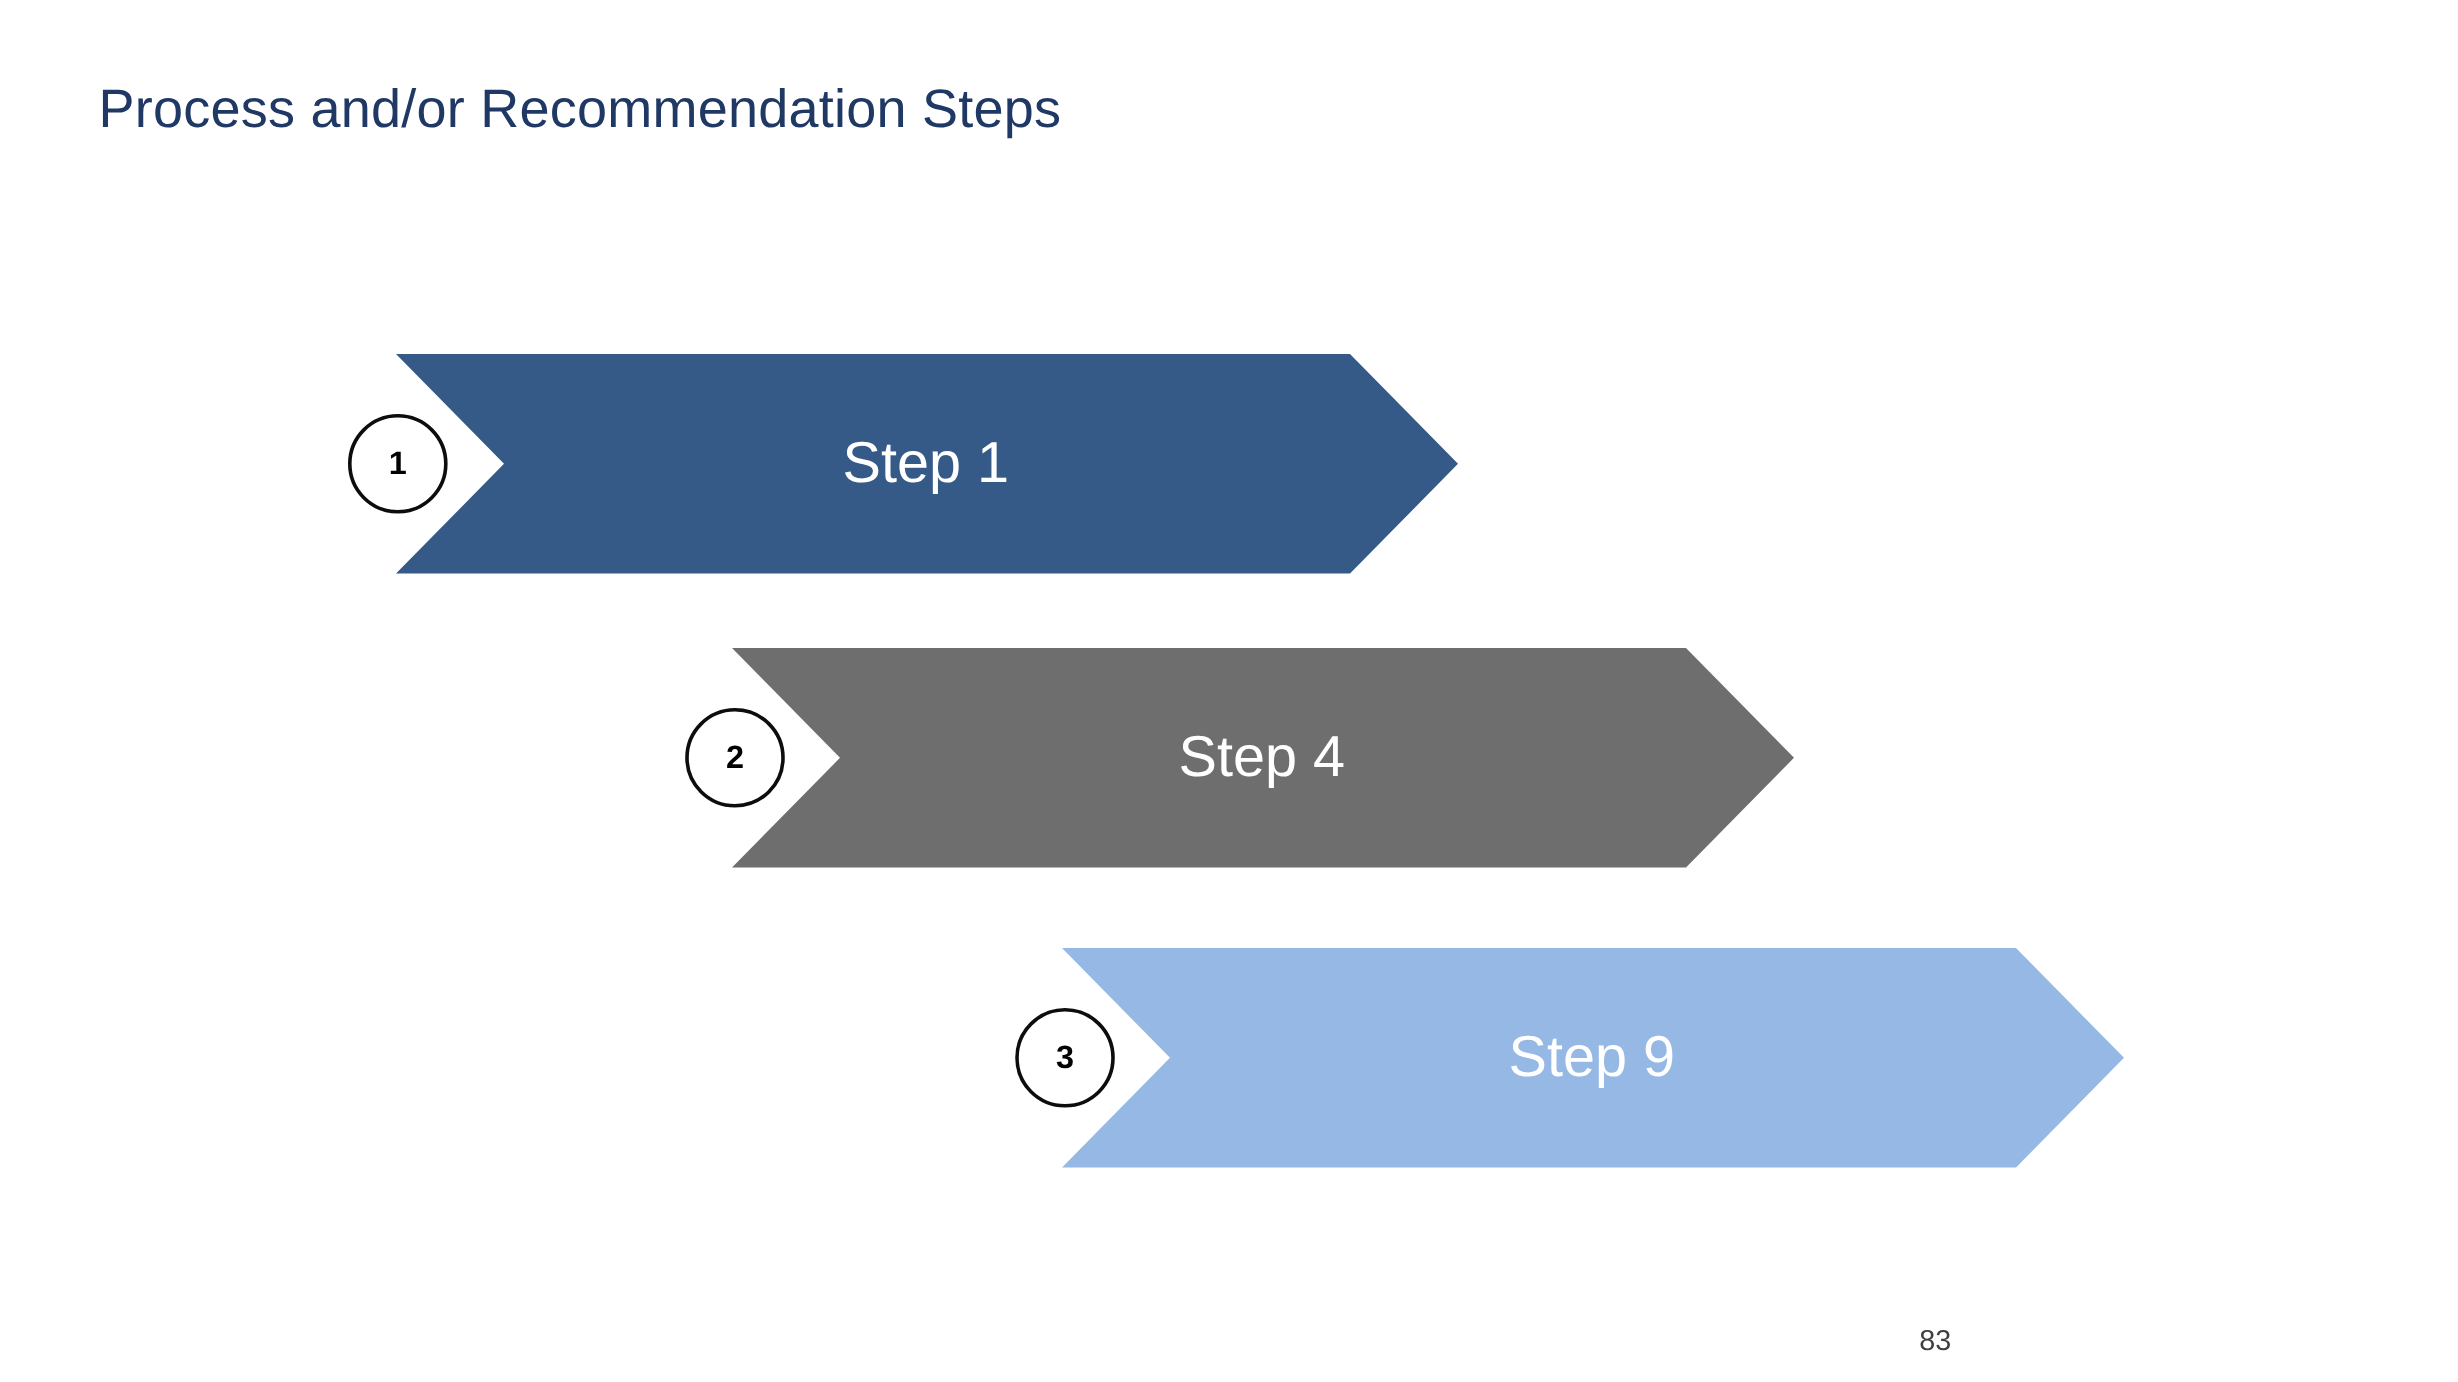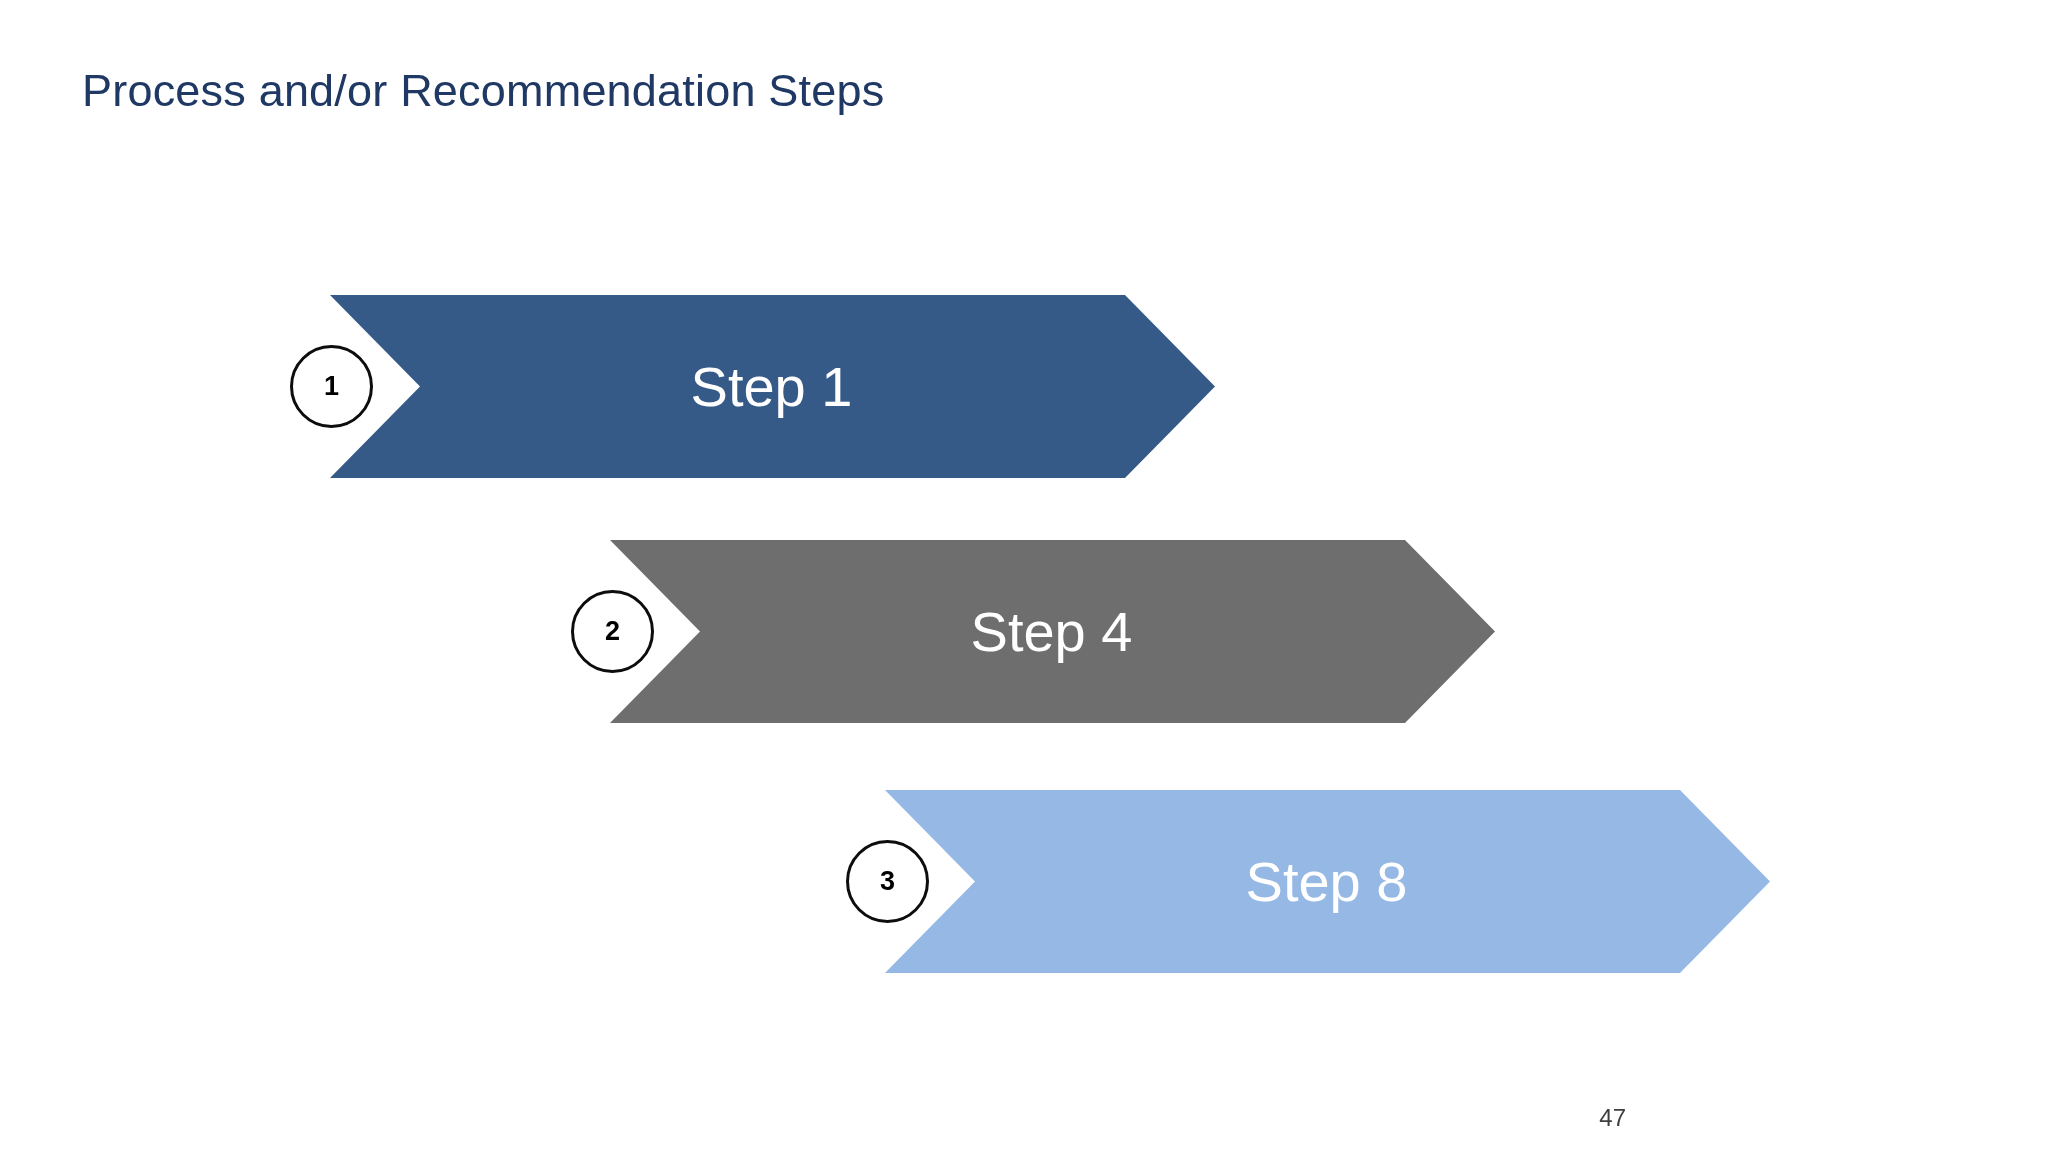--- a/index.html
+++ b/index.html
@@ -57,21 +57,21 @@
   }
 
   .step-label {
     position: absolute;
     top: 0;
     height: 183px;
     display: flex;
     align-items: center;
     justify-content: center;
     color: #FFFFFF;
-    font-size: 56px;
+    font-size: 48px;
     line-height: 48px;
     white-space: nowrap;
     font-weight: 400;
   }
 
   .step-badge {
     position: absolute;
     width: 83px;
     height: 83px;
     border-radius: 50%;
@@ -123,22 +123,22 @@
         </svg>
         <div class="step-label" style="left: 698px; top: 540px; width: 707px; height: 183px; color: rgb(255, 255, 255);">Step 4</div>
         <div class="step-badge" style="left: 571px; top: 590px;">
           <span class="step-badge-number">2</span>
         </div>
       </div>
       <div class="step-group" style="left: 0px; top: 0px;">
         <svg class="chevron-svg" width="885" height="183" viewBox="0 0 885 183" style="left: 885px; top: 790px;">
           <polygon points="0,0 795,0 885,91.5 795,183 0,183 90,91.5" fill="#95B8E5"></polygon>
         </svg>
-        <div class="step-label" style="left: 973px; top: 790px; width: 707px; height: 183px; color: rgb(255, 255, 255);">Step 8</div>
+        <div class="step-label" style="left: 973px; top: 790px; width: 707px; height: 183px; color: rgb(255, 255, 255);">Step 9</div>
         <div class="step-badge" style="left: 846px; top: 840px;">
           <span class="step-badge-number">3</span>
         </div>
       </div>
     </div>
 
-  <div id="page-number">47</div>
+  <div id="page-number">83</div>
 
 </div>
 
 </body></html>

